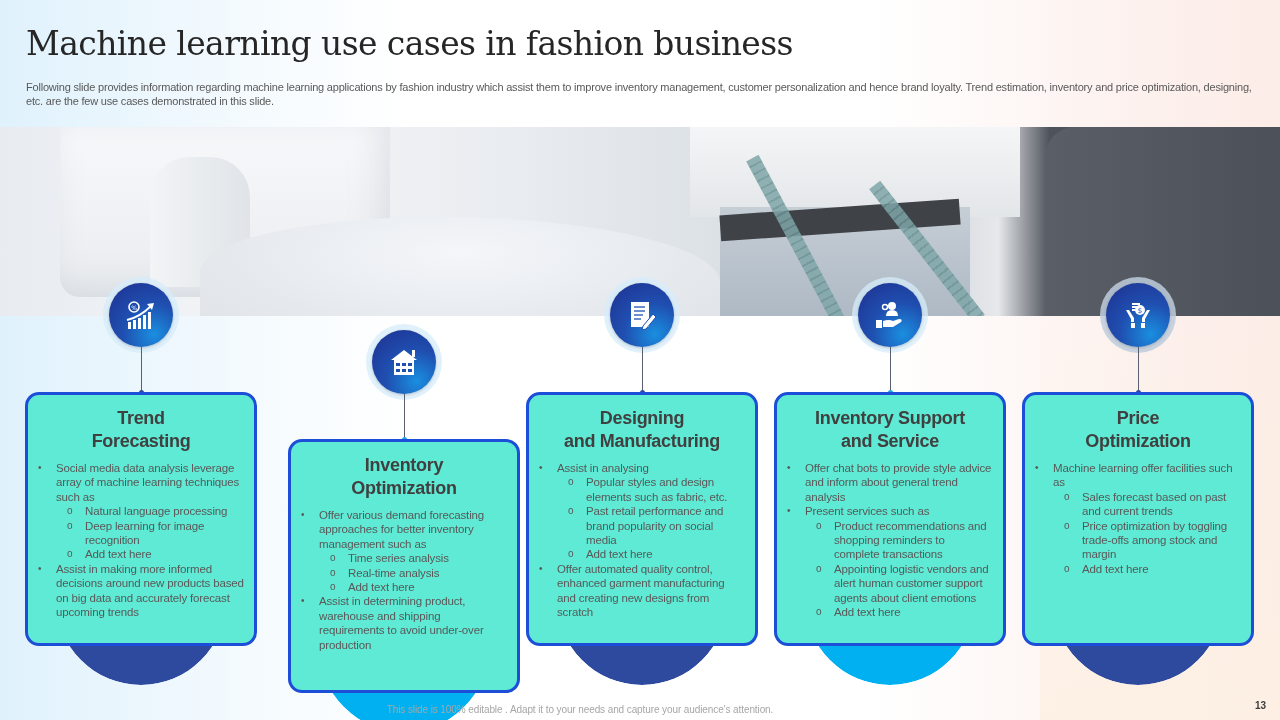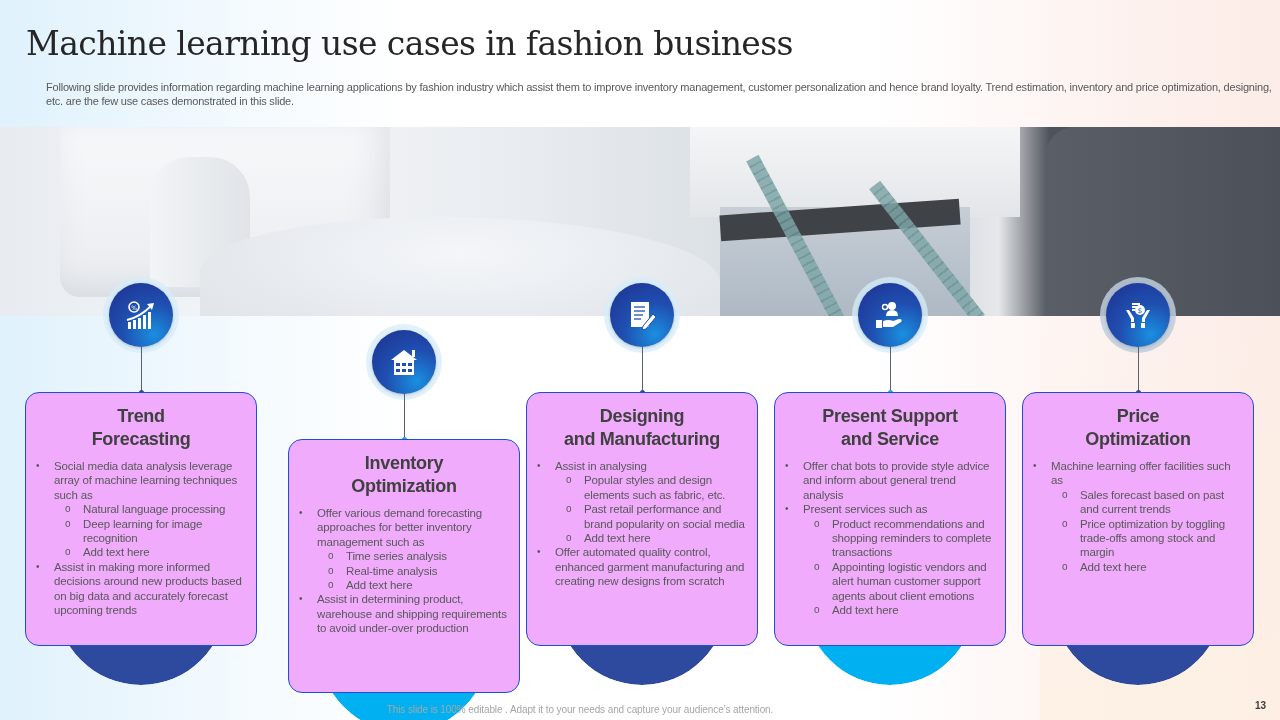--- a/index.html
+++ b/index.html
@@ -22,21 +22,20 @@
   .title {
     position: absolute; left: 26px; top: 24px;
     font-family: "DejaVu Serif", serif;
     font-size: 33px; color: #262626; font-weight: normal;
     letter-spacing: -0.6px;
   }
   .subtitle {
     position: absolute; left: 26px; top: 80px; width: 1230px;
     font-size: 11px; line-height: 14px; color: #595959;
     letter-spacing: -0.2px;
-    margin-left: 20px;
   }
   
   .banner {
     position: absolute; left: 0; top: 127px; width: 1280px; height: 189px;
     overflow: hidden;
     background: linear-gradient(90deg, #e8ecf1 0%, #f3f5f8 20%, #e9ecf0 40%, #dde2e7 55%, #c8cfd6 70%, #e6e8eb 78%, #4e535b 82%, #565b63 100%);
   }
   .banner .machine {
     position: absolute; left: 60px; top: 0; width: 330px; height: 170px;
     background: linear-gradient(180deg, #f7f8fa, #e9ecef);
@@ -108,22 +107,22 @@
     position: absolute; top: 600px; width: 170px; height: 85px;
     left: 50%; margin-left: -85px;
     border-radius: 0 0 85px 85px;
     overflow: hidden;
   }
   .half-circle-inner {
     position: absolute; left: 0; top: -85px; width: 170px; height: 170px; border-radius: 50%;
   }
   .card {
     position: absolute; top: 392px; left: 0; width: 232px; height: 254px;
-    background: #f0abfc;
-    border: 1px solid #1d4ed8;
+    background: #5eead4;
+    border: 3px solid #1d4ed8;
     border-radius: 14px;
     padding: 12px 10px 8px 10px;
   }
   .card-title {
     text-align: center; font-weight: bold; font-size: 18px; line-height: 23px;
     color: #404040; letter-spacing: -0.3px; margin-bottom: 8px;
     white-space: pre-line;
   }
   .card ul { list-style: none; }
   .card li { font-size: 11.5px; line-height: 14.4px; color: #595959; letter-spacing: -0.15px; }
@@ -271,21 +270,21 @@
       <circle cx="19" cy="8" r="4"></circle>
       <path d="M13 18 Q13 12 19 12 Q25 12 25 18 Z"></path>
       <circle cx="12" cy="9" r="2.5" fill="none" stroke="#fff" stroke-width="1.4"></circle>
       <path d="M3 22 L9 22 L9 30 L3 30 Z"></path>
       <path d="M10 23 Q16 21 20 23 L26 21 Q30 21 28 24 L20 29 L10 29 Z"></path>
     </svg>
   </div>
   <div class="connector"></div>
   <div class="connector-dot" style="background:#1AA7E8;"></div>
   <div class="card">
-    <div class="card-title">Present Support
+    <div class="card-title">Inventory Support
 and Service</div>
     <ul>
       <li class="bullet-l1">Offer chat bots to provide style advice and inform about general trend analysis</li>
       <li class="bullet-l1">Present services such as</li>
       <li class="bullet-l2">Product recommendations and shopping reminders to complete transactions</li>
       <li class="bullet-l2">Appointing logistic vendors and alert human customer support agents about client emotions</li>
       <li class="bullet-l2">Add text here</li>
     </ul>
   </div>
 </div>

